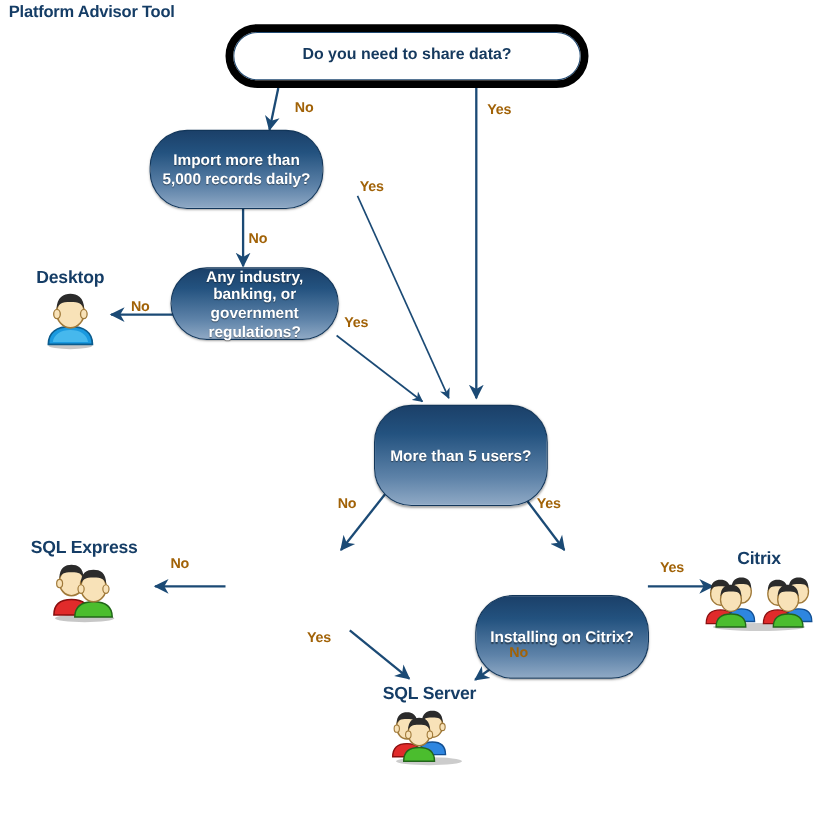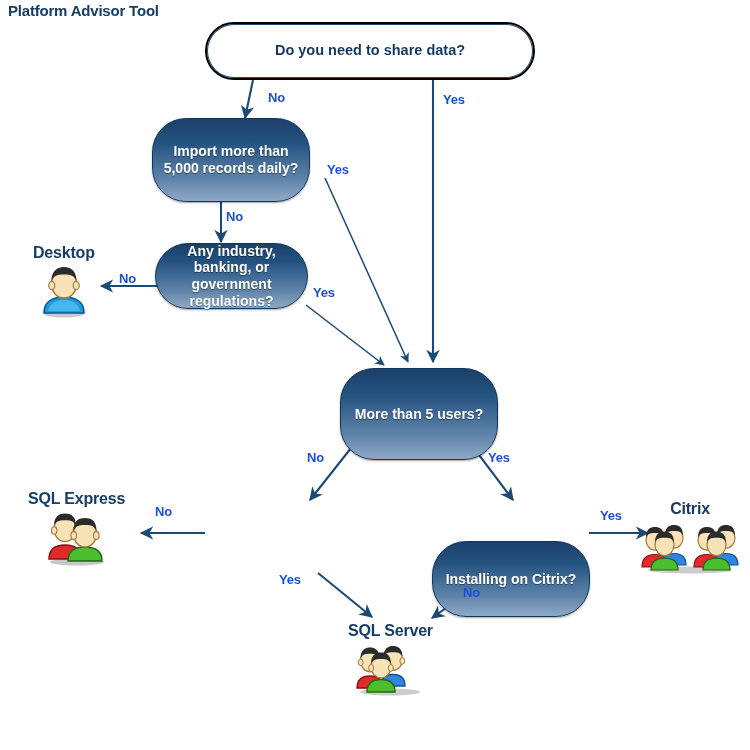--- a/index.html
+++ b/index.html
@@ -33,21 +33,21 @@
     font-weight: bold;
     color: #153d66;
     letter-spacing: -0.2px;
     white-space: nowrap;
   }
 
   
   .startnode {
     position: absolute;
     background: #ffffff;
-    border: 2px solid #000000;
+    border: 7px solid #000000;
     border-radius: 34px;
     box-sizing: border-box;
     display: flex;
     align-items: center;
     justify-content: center;
     box-shadow: inset 0 0 0 1px #204a73;
   }
   .startnode .nodetext {
     color: #15395e;
     font-weight: bold;
@@ -94,21 +94,21 @@
     margin-bottom: 1px;
   }
   .iconwrap {
     position: relative;
     display: block;
   }
 
   
   .edgelabel {
     position: absolute;
-    color: #1d4ed8;
+    color: #a16207;
     font-weight: bold;
     font-size: 13px;
     letter-spacing: -0.2px;
     white-space: nowrap;
   }
 </style>
 </head>
 <body>
 
 <div id="canvas">
@@ -144,21 +144,21 @@
 
     <path d="M 589 533 L 648 533" stroke="#1b4a75" stroke-width="2.1" fill="none" marker-end="url(#ah)"></path>
 
     <path d="M 495 573 L 432 618" stroke="#1b4a75" stroke-width="2.1" fill="none" marker-end="url(#ah)"></path>
   </svg>
 
   <div class="startnode" style="left:205px; top:22px; width:330px; height:58px;">
     <span class="nodetext">Do you need to share data?</span>
   </div>
 
-  <div class="decision" style="left:152px; top:118px; width:158px; height:84px;">
+  <div class="decision" style="left:136px; top:118px; width:158px; height:72px;">
     <span class="nodetext">Import more than<br>5,000 records daily?</span>
   </div>
 
   <div class="decision" style="left:155px; top:243px; width:153px; height:66px;">
     <span class="nodetext">Any industry,<br>banking, or<br>government<br>regulations?</span>
   </div>
 
   <div class="decision" style="left:340px; top:368px; width:158px; height:92px;">
     <span class="nodetext">More than 5 users?</span>
   </div>

